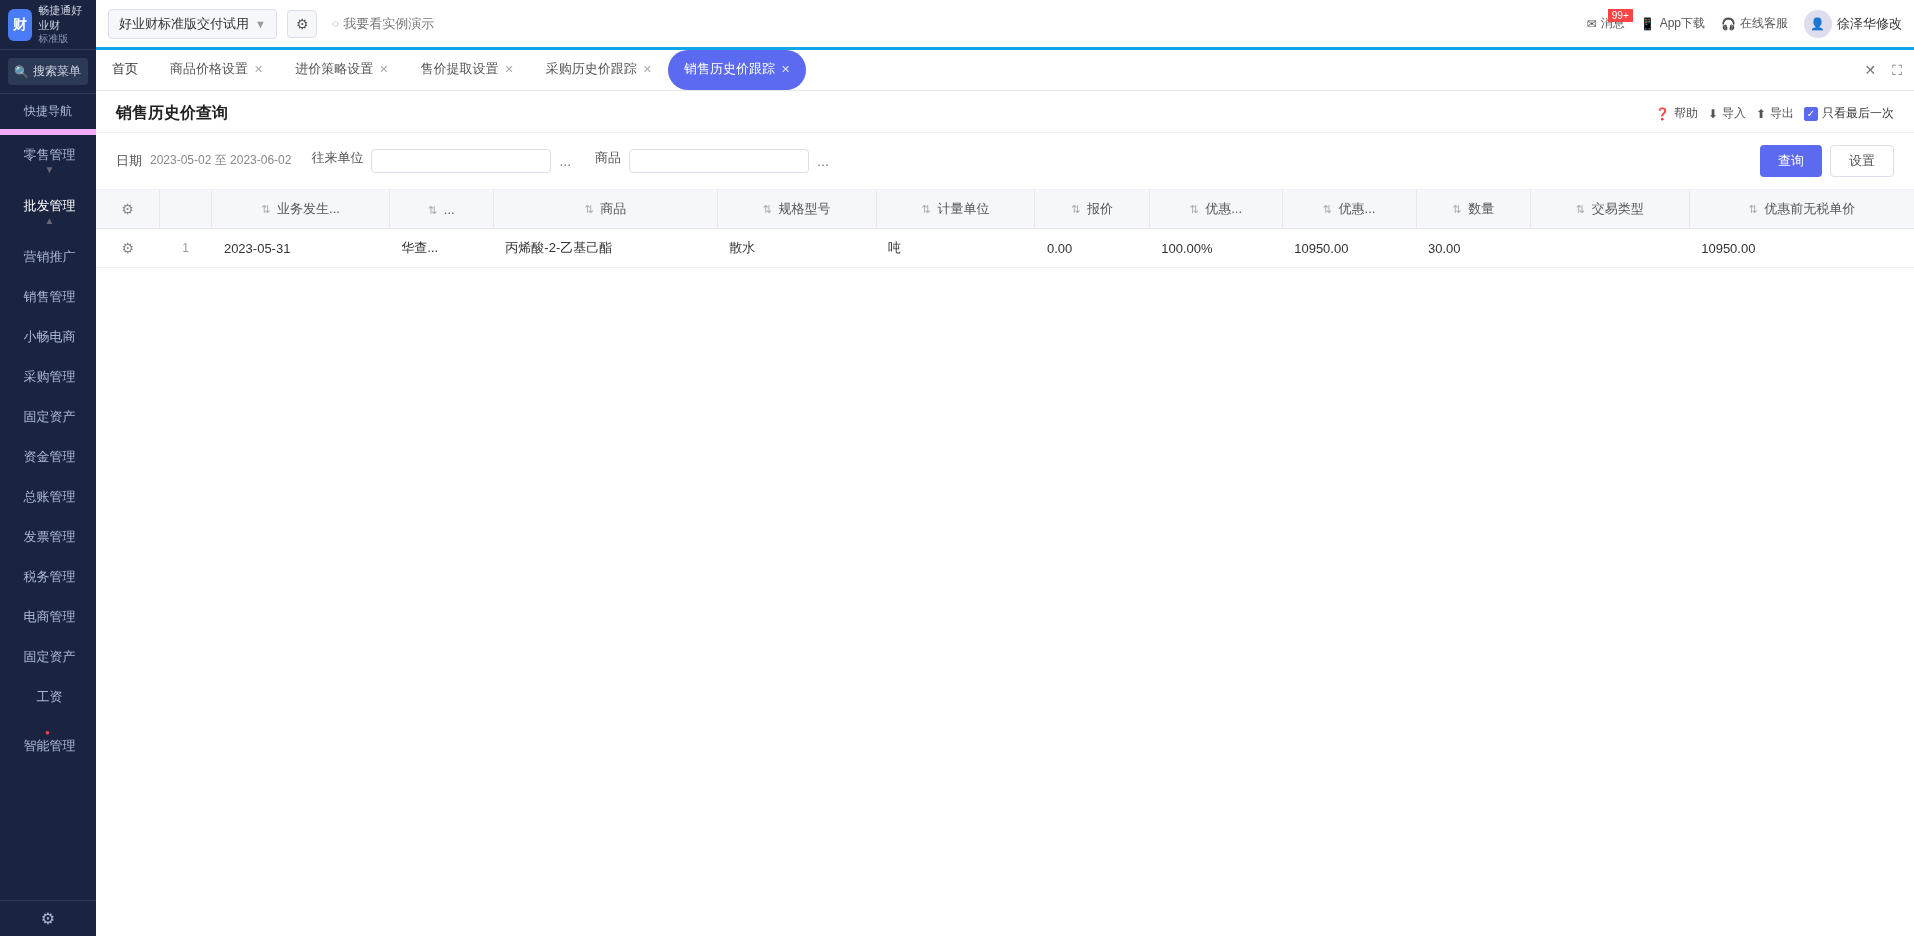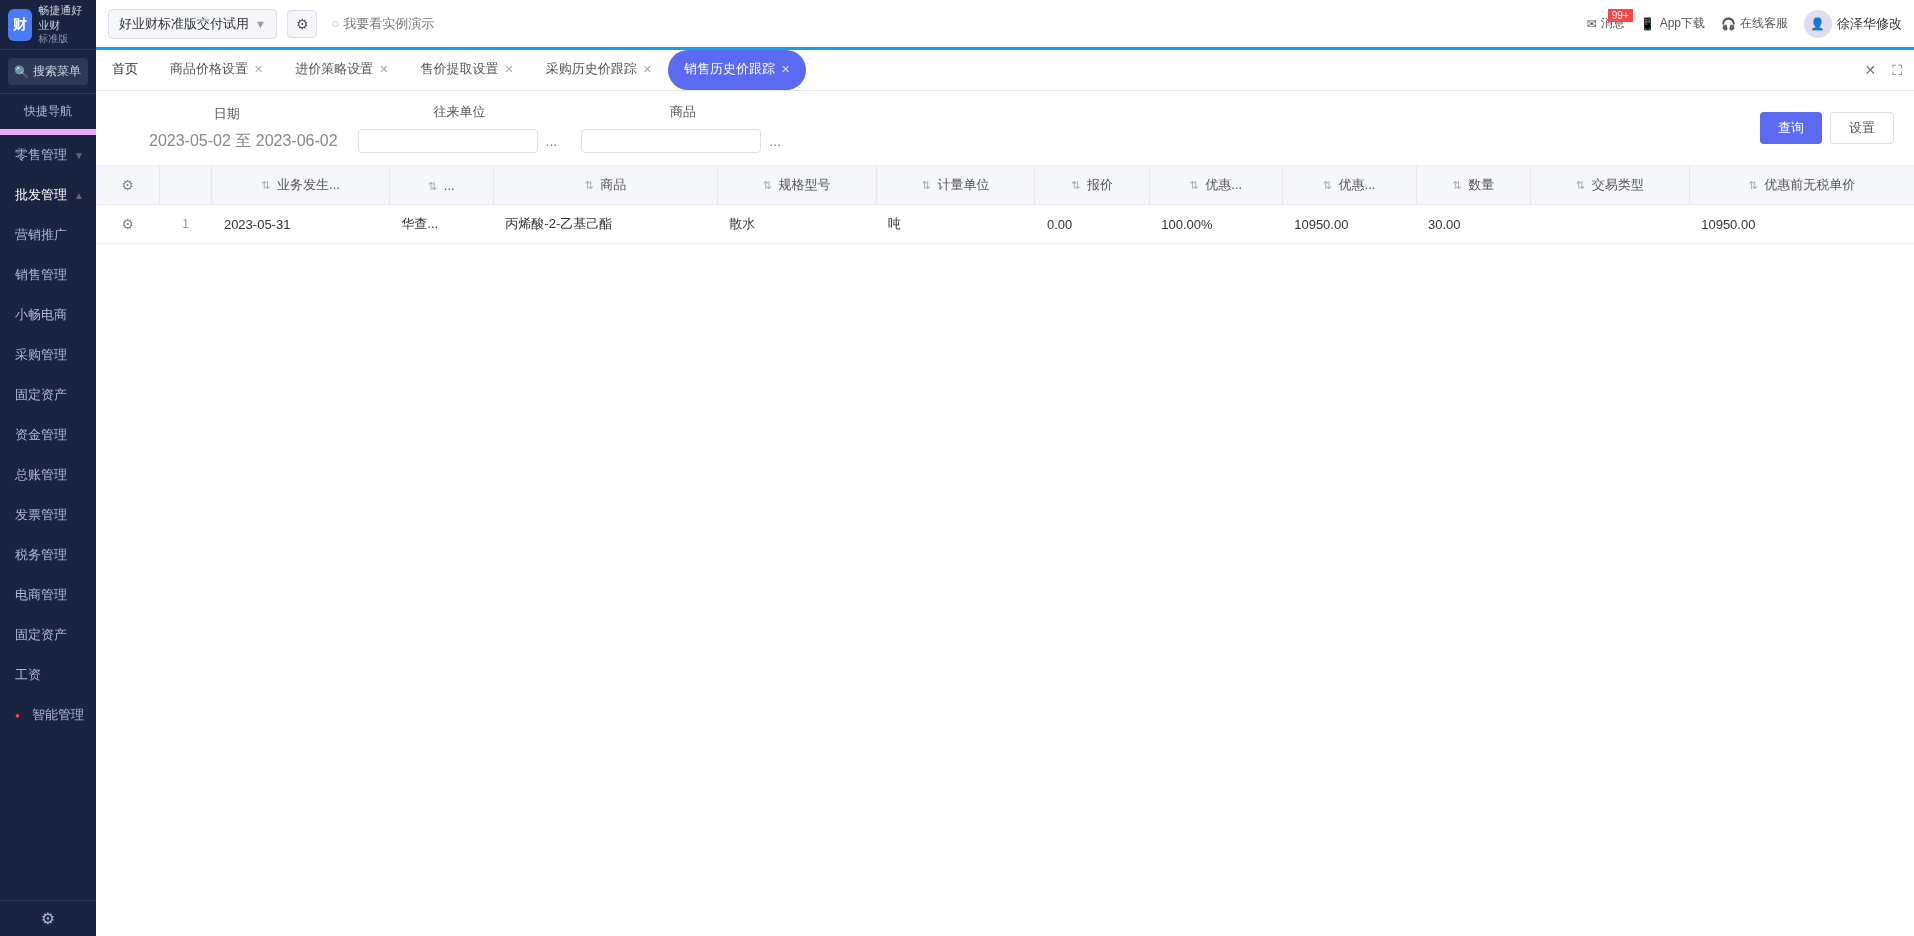--- a/index.html
+++ b/index.html
@@ -62,26 +62,26 @@
       flex: 1;
       overflow-y: auto;
       overflow-x: hidden;
     }
     .sidebar-menu::-webkit-scrollbar { width: 3px; }
     .sidebar-menu::-webkit-scrollbar-thumb { background: #3a4d6b; }
 
     .menu-item {
       display: flex;
       align-items: center;
-      justify-content: space-between;
       padding: 11px 12px;
       cursor: pointer;
       color: #aab8d4;
       font-size: 13px;
       border-left: 3px solid transparent;
+      flex-direction: column;
     }
     .menu-item.expanded { color: #fff; }
     .menu-item .arrow { font-size: 10px; color: #667; }
 
     .menu-item.has-dot::before {
       content: '●';
       color: #ff4444;
       font-size: 8px;
       margin-right: 4px;
     }
@@ -217,30 +217,30 @@
     
     .filter-area {
       padding: 12px 20px;
       display: flex;
       align-items: center;
       gap: 20px;
       border-bottom: 1px solid #f0f0f0;
       flex-wrap: wrap;
     }
     .filter-group {
-      display: flex; align-items: center; gap: 8px; flex-direction: column;
+      display: flex; gap: 8px;
     }
     .filter-label { font-size: 13px; color: #555; white-space: nowrap; }
     .date-options { display: flex; align-items: center; gap: 4px; }
     .date-btn {
       padding: 3px 8px; border-radius: 4px; font-size: 12px; cursor: pointer;
       border: 1px solid transparent; background: none; color: #555;
     }
     .date-btn.active { background: #5b6af0; color: white; border-color: #5b6af0; border-radius: 50px; }
-    .date-range-text { font-size: 16px; color: #888; margin-left: 33px; }
+    .date-range-text { font-size: 12px; color: #888; }
     .filter-select-area {
       display: flex; align-items: center; gap: 4px;
     }
     .filter-input {
       border: 1px solid #dde; border-radius: 4px; padding: 4px 8px; font-size: 12px;
       color: #333; width: 180px; outline: none;
     }
     .filter-dots-btn {
       background: none; border: none; cursor: pointer; color: #777; font-size: 14px; padding: 2px 4px;
     }
@@ -434,20 +434,43 @@
     </div>
 
     <div class="tabs-right-actions">
       <button class="tabs-action-btn">✕</button>
       <button class="tabs-action-btn">⛶</button>
     </div>
   </div>
 
   <div class="content">
 
+    <div class="page-header">
+      <h2 class="page-title">销售历史价查询</h2>
+      <div class="page-actions">
+        <button class="page-action-btn">
+          <span>❓</span>
+          <span>帮助</span>
+        </button>
+        <button class="page-action-btn">
+          <span>⬇</span>
+          <span>导入</span>
+        </button>
+        <button class="page-action-btn">
+          <span>⬆</span>
+          <span>导出</span>
+        </button>
+        <label class="only-last-checkbox">
+          <div class="checkbox-box">
+            <span class="checkbox-check">✓</span>
+          </div>
+          <span>只看最后一次</span>
+        </label>
+      </div>
+    </div>
 
     <div class="filter-area">
       <div class="filter-group">
         <span class="filter-label">日期</span>
         <span class="date-range-text">2023-05-02 至 2023-06-02</span>
       </div>
 
       <div class="filter-group">
         <span class="filter-label">往来单位</span>
         <div class="filter-select-area">

